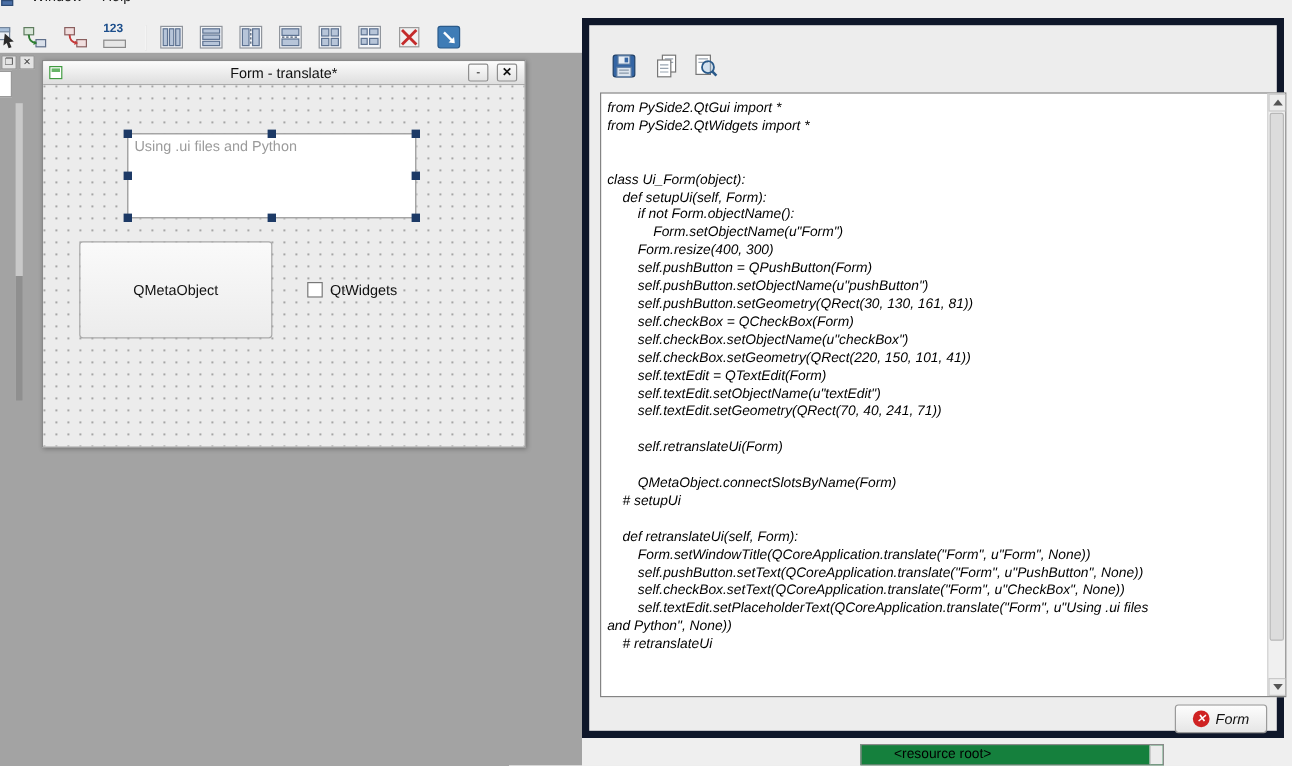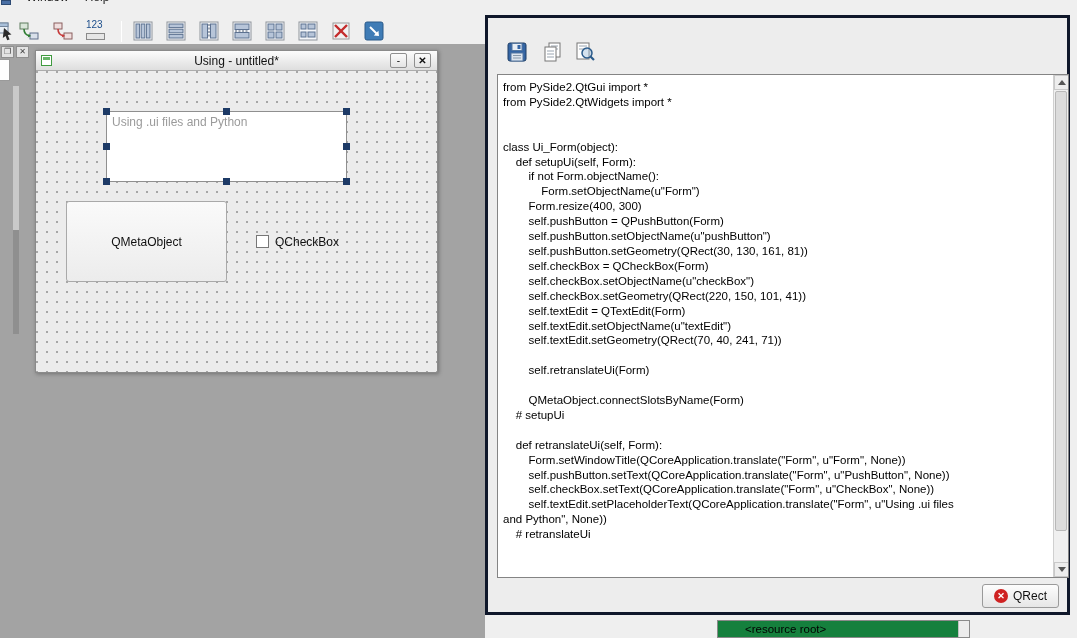--- a/index.html
+++ b/index.html
@@ -10,21 +10,21 @@
   
   .menubar { position:absolute; left:0; top:0; width:485px; height:6px; overflow:hidden; background:#efefef; }
   .menubar-inner { position:absolute; top:-10px; left:26px; display:flex; gap:16px; font-size:12px; color:#222; }
   .menu-chip { position:absolute; left:1px; top:0px; width:10px; height:5px; background:#4a6fa5; border:1px solid #2d4a73; }
 
   
   .toolbar { position:absolute; left:0; top:6px; width:485px; height:38px; }
   .tbtn { position:absolute; top:13px; width:24px; height:24px; display:flex; align-items:center; justify-content:center; }
   .tsep { position:absolute; left:121px; top:15px; width:1px; height:21px; background:#bdbdbd; border-right:1px solid #ffffff; }
   .tab-order-icon { position:relative; width:22px; height:22px; }
-  .tab-order-icon .num { position:absolute; left:1px; top:-1px; font-size:10px; font-weight:normal; color:#1d4f8c; }
+  .tab-order-icon .num { position:absolute; left:1px; top:-1px; font-size:10px; font-weight:bold; color:#1d4f8c; }
   .tab-order-icon .widget { position:absolute; left:1px; bottom:2px; width:19px; height:7px; background:#e6e6e6; border:1px solid #8a8a8a; }
 
   
   .mdi { position:absolute; left:0; top:44px; width:485px; height:594px; background:#a3a3a3; overflow:hidden; }
   .dock-btn { position:absolute; width:13px; height:12px; border:1px solid #8f8f8f; background:#e3e3e3; font-size:8px; line-height:10px; text-align:center; color:#444; }
   .dock-btn.b1 { left:1px; top:2px; }
   .dock-btn.b2 { left:16px; top:2px; }
   .dock-search { position:absolute; left:-2px; top:15px; width:12px; height:22px; background:#ffffff; border:1px solid #9a9a9a; }
   .dock-scroll-track { position:absolute; left:13px; top:42px; width:6px; height:248px; background:#c9c9c9; }
   .dock-scroll-thumb { position:absolute; left:0; top:144px; width:6px; height:104px; background:#8f8f8f; }
@@ -47,21 +47,21 @@
   .handle { position:absolute; width:7px; height:7px; background:#1d3a66; }
   .h-tl{left:-4px;top:-4px} .h-tm{left:calc(50% - 4px);top:-4px} .h-tr{right:-4px;top:-4px}
   .h-ml{left:-4px;top:calc(50% - 4px)} .h-mr{right:-4px;top:calc(50% - 4px)}
   .h-bl{left:-4px;bottom:-4px} .h-bm{left:calc(50% - 4px);bottom:-4px} .h-br{right:-4px;bottom:-4px}
 
   .pushbtn { position:absolute; left:30px; top:130px; width:161px; height:81px; background:linear-gradient(#fafafa,#ececec); border:1px solid #a9a9a9; border-radius:3px; display:flex; align-items:center; justify-content:center; font-size:12px; color:#111; }
   .checkbox { position:absolute; left:220px; top:150px; width:101px; height:41px; display:flex; align-items:center; font-size:12px; color:#111; }
   .checkbox .box { width:13px; height:13px; background:#fff; border:1px solid #777; margin-right:6px; flex:0 0 auto; }
 
   
-  .code-dialog { position:absolute; left:485px; top:15px; width:585px; height:600px; background:#ededed; border:3px solid #0f172a; }
+  .code-dialog { position:absolute; left:485px; top:15px; width:585px; height:600px; background:#ededed; border:6px solid #0f172a;font-style:italic; }
   .cdbtn { position:absolute; top:21px; width:26px; height:26px; display:flex; align-items:center; justify-content:center; }
   .cdbtn.save { left:16px; } .cdbtn.copy { left:52px; } .cdbtn.find { left:84px; }
 
   .code-area { position:absolute; left:9px; top:56px; width:572px; height:504px; background:#ffffff; border:1px solid #848484; overflow:hidden; }
   .code-pre { position:absolute; left:5px; top:5px; right:18px; bottom:2px; overflow:hidden;
     font-family:"Liberation Sans", sans-serif; font-size:11.5px; line-height:14.9px; white-space:pre; color:#000; }
   .vscroll { position:absolute; right:0; top:0; width:15px; height:100%; background:#f0f0f0; border-left:1px solid #d0d0d0; }
   .sb-btn { position:absolute; left:0; width:15px; height:15px; background:#ededed; border:1px solid #c9c9c9; }
   .sb-up { top:0; } .sb-down { bottom:0; }
   .tri-up { width:0; height:0; border-left:4px solid transparent; border-right:4px solid transparent; border-bottom:5px solid #555; margin:4px auto 0; }
@@ -197,21 +197,21 @@
       <span>✕</span>
     </div>
     <div class="dock-search"></div>
     <div class="dock-scroll-track">
       <div class="dock-scroll-thumb"></div>
     </div>
 
     <div class="form-win">
       <div class="form-titlebar">
         <span class="form-icon"></span>
-        <span class="form-title">Using - untitled*</span>
+        <span class="form-title">Form - translate*</span>
         <span class="win-btn min">-</span>
         <span class="win-btn close">✕</span>
       </div>
       <div class="form-client">
 
         <div class="textedit">
           <span class="textedit-ph">Using .ui files and Python</span>
           <span class="handle h-tl"></span>
           <span class="handle h-tm"></span>
           <span class="handle h-tr"></span>
@@ -221,21 +221,21 @@
           <span class="handle h-bm"></span>
           <span class="handle h-br"></span>
         </div>
 
         <div class="pushbtn">
           <span>QMetaObject</span>
         </div>
 
         <div class="checkbox">
           <span class="box"></span>
-          <span>QCheckBox</span>
+          <span>QtWidgets</span>
         </div>
 
       </div>
     </div>
   </div>
 
   <div class="code-dialog">
 
     <div class="cdbtn save">
       <svg width="24" height="24" viewBox="0 0 24 24">
@@ -306,21 +306,21 @@
         </div>
         <div class="vthumb"></div>
         <div class="sb-btn sb-down">
           <div class="tri-down"></div>
         </div>
       </div>
     </div>
 
     <div class="close-btn">
       <span class="close-ico">✕</span>
-      <span>QRect</span>
+      <span>Form</span>
     </div>
   </div>
 
   <div class="resource-panel">
     <span class="resource-label">&lt;resource root&gt;</span>
     <div class="resource-scroll"></div>
   </div>
 
 </div>
 

